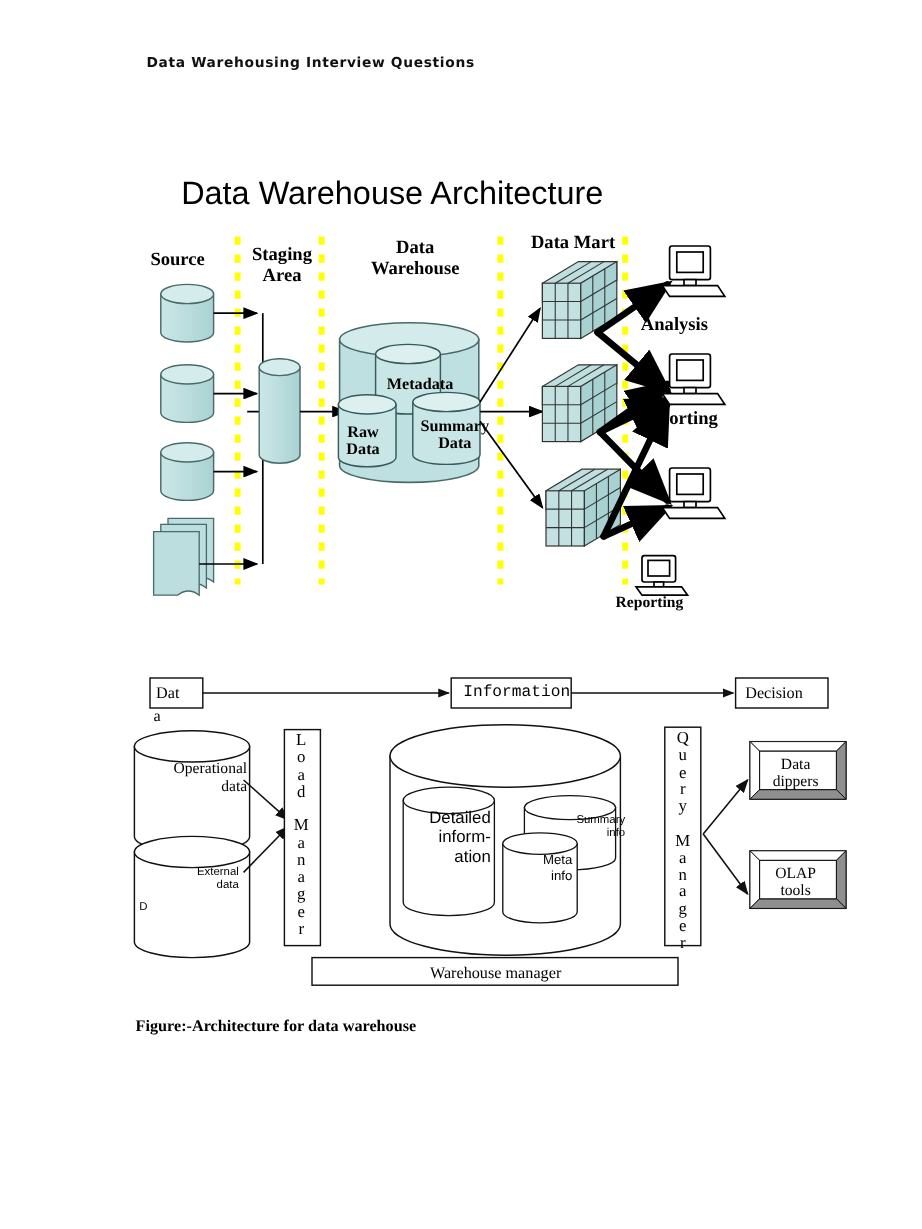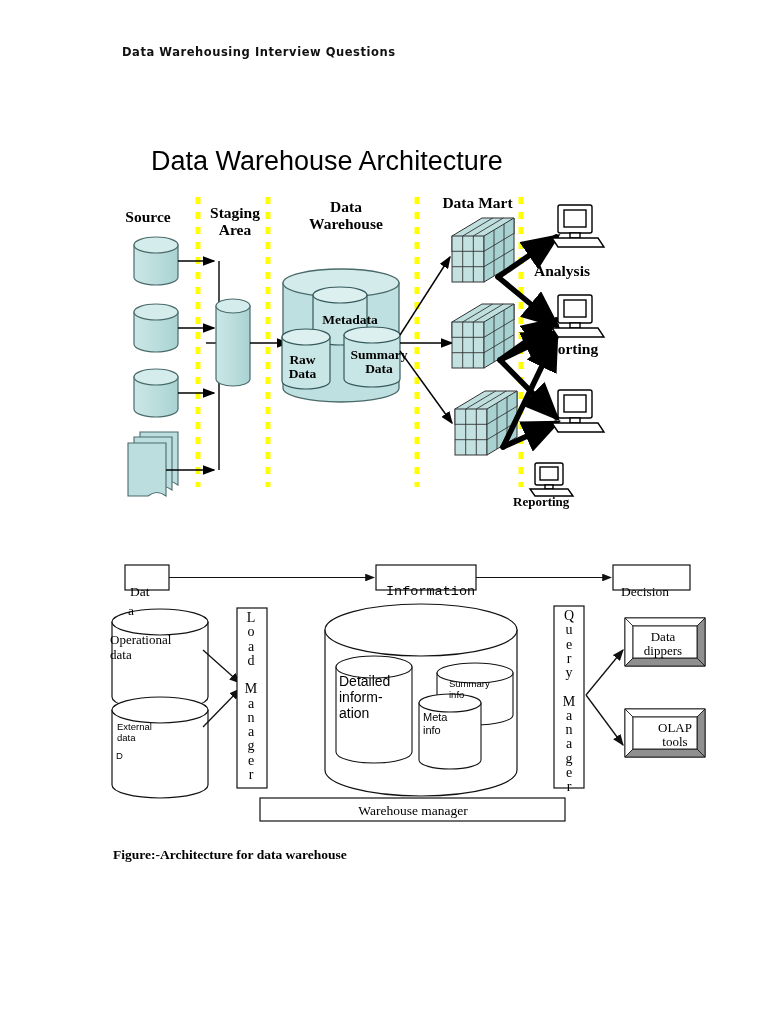--- a/index.html
+++ b/index.html
@@ -98,21 +98,20 @@
     width: 768px; height: 285px;
   }
   #lower-figure svg { display:block; }
 
   .flow-box-text {
     position: absolute;
     font-family: "Liberation Serif", serif;
     font-size: 13.5px;
     color: #000;
     white-space: nowrap;
-    margin-top: 14px;
   }
   #txt-data        { left: 130px; top: 15px; }
   #txt-data-over   { left: 128px; top: 34px; }
   #txt-information { left: 386px; top: 15px; font-family: Liberation Mono, monospace; }
   #txt-decision    { left: 621px; top: 15px; }
 
   .vert-box-text {
     position: absolute;
     font-family: "Liberation Serif", serif;
     font-size: 14px;
@@ -120,21 +119,21 @@
     text-align: center;
     line-height: 1.02;
     white-space: pre-line;
   }
   #txt-loadmgr  { left: 236px; top: 56px; width: 30px; }
   #txt-querymgr { left: 554px; top: 54px; width: 30px; }
 
   .lower-cyl-text {
     position: absolute;
     color: #000;
-    text-align: left;
+    text-align: right;
     line-height: 1.14;
     white-space: pre-line;
   }
   #txt-operational {
     left: 110px; top: 78px; width: 96px;
     font-family: "Liberation Serif", serif; font-size: 13px;
   }
   #txt-external {
     left: 117px; top: 167px; width: 82px;
     font-family: Liberation Sans, sans-serif; font-size: 9.5px;
@@ -159,21 +158,21 @@
   .bevel-text {
     position: absolute;
     font-family: "Liberation Serif", serif;
     font-size: 13px;
     color: #000;
     text-align: center;
     line-height: 1.08;
     white-space: pre-line;
   }
   #txt-datadippers { left: 626px; top: 75px; width: 74px; }
-  #txt-olaptools   { left: 626px; top: 166px; width: 74px; padding-left: 12px; }
+  #txt-olaptools   { left: 626px; top: 166px; width: 74px; }
 
   #txt-whmgr {
     position: absolute;
     left: 263px; top: 248px; width: 300px;
     font-family: "Liberation Serif", serif;
     font-size: 13.5px;
     color: #000;
     text-align: center;
     white-space: nowrap;
   }

